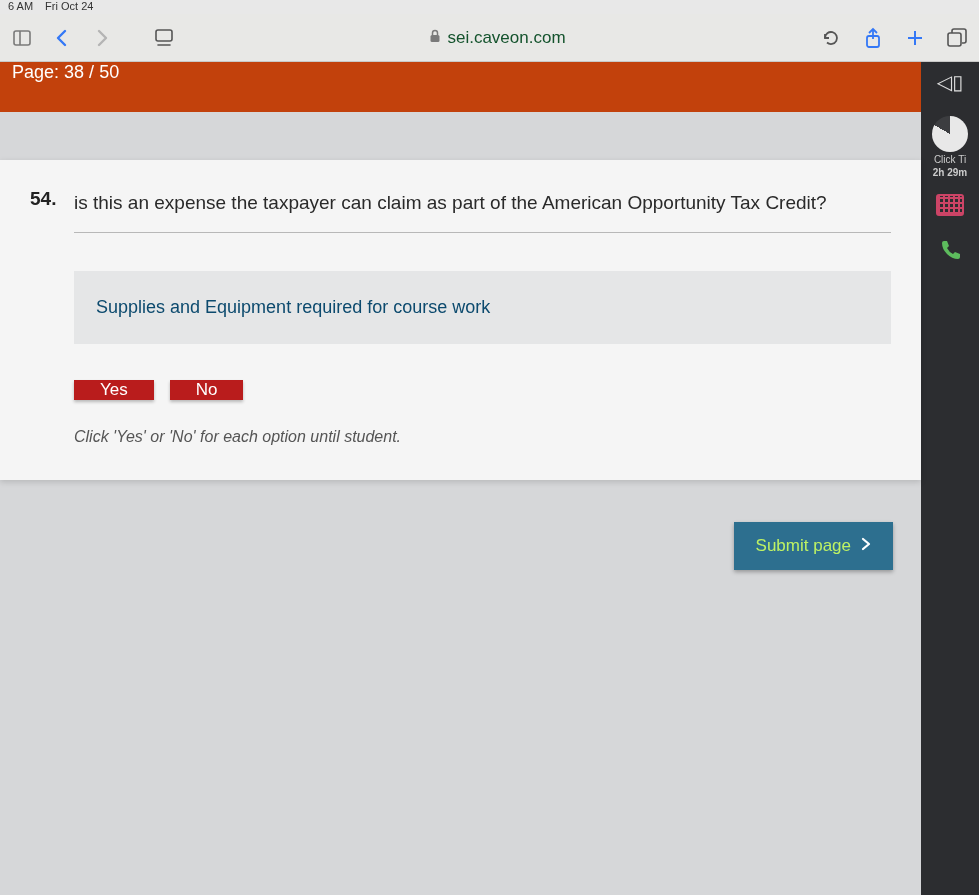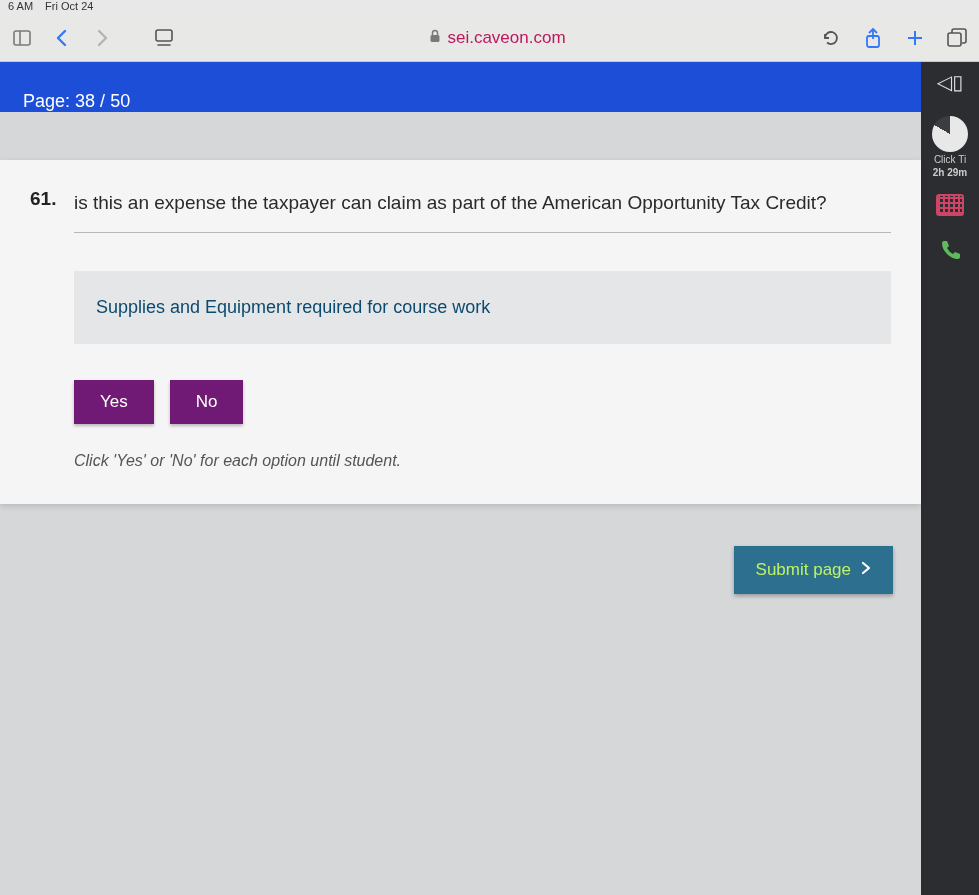--- a/index.html
+++ b/index.html
@@ -44,42 +44,42 @@
     .browser-btn.disabled { color: #b4b4b4; }
     .browser-btn.square { color: #7a7a7a; }
     .nav-group { display: flex; align-items: center; gap: 4px; }
     .addr {
       flex: 1;
       display: flex;
       align-items: center;
       justify-content: center;
       gap: 6px;
       font-size: 17px;
-      color: #be185d;
+      color: #14532d;
     }
     .lock-ic { font-size: 13px; color: #7a7a7a; }
     .right-tools { display: flex; align-items: center; gap: 6px; }
     .content-wrap {
       display: flex;
       height: calc(100% - 62px);
     }
     .main-area {
       flex: 1;
       background: #d6d7d9;
       display: flex;
       flex-direction: column;
       position: relative;
     }
     .page-header {
       height: 50px;
-      background: #1d4ed8;
+      background: #c2410c;
       color: #fff;
       display: flex;
-      align-items: flex-end;
-      padding: 0 23px;
+      align-items: flex-start;
+      padding: 0 12px;
       font-size: 18px;
     }
     .question-card {
       margin: 48px 0 0 0;
       background: #f5f5f5;
       padding: 28px 30px 34px 30px;
       box-shadow: 0 2px 6px rgba(0,0,0,0.15);
     }
     .q-row { display: flex; gap: 14px; }
     .q-num { font-weight: 700; font-size: 19px; color: #222; min-width: 30px; }
@@ -97,24 +97,24 @@
     }
     .option-box {
       background: #e5e6e7;
       padding: 26px 22px;
       font-size: 18px;
       color: #0c4a6e;
       margin: 0 0 36px 0;
     }
     .btn-row { display: flex; gap: 16px; margin-bottom: 28px; }
     .yn-btn {
-      background: #701a75;
+      background: #b91c1c;
       color: #fff;
       border: none;
-      padding: 12px 26px;
+      padding: 0 26px;
       font-size: 17px;
       cursor: pointer;
       box-shadow: 0 2px 3px rgba(0,0,0,0.25);
     }
     .instr {
       font-style: italic;
       font-size: 16px;
       color: #555;
     }
     .submit-row {
@@ -243,21 +243,21 @@
   <div class="main-area">
     <div class="page-header">
       <span>Page:</span>&nbsp;
       <span>38</span>&nbsp;
       <span>/</span>&nbsp;
       <span>50</span>
     </div>
 
     <div class="question-card">
       <div class="q-row">
-        <div class="q-num">61.</div>
+        <div class="q-num">54.</div>
         <div class="q-body">
           <div class="q-text">is this an expense the taxpayer can claim as part of the American Opportunity Tax Credit?</div>
           <hr class="q-hr">
           <div class="option-box">Supplies and Equipment required for course work</div>
           <div class="btn-row">
             <button class="yn-btn">Yes</button>
             <button class="yn-btn">No</button>
           </div>
           <div class="instr">Click 'Yes' or 'No' for each option until student.</div>
         </div>

